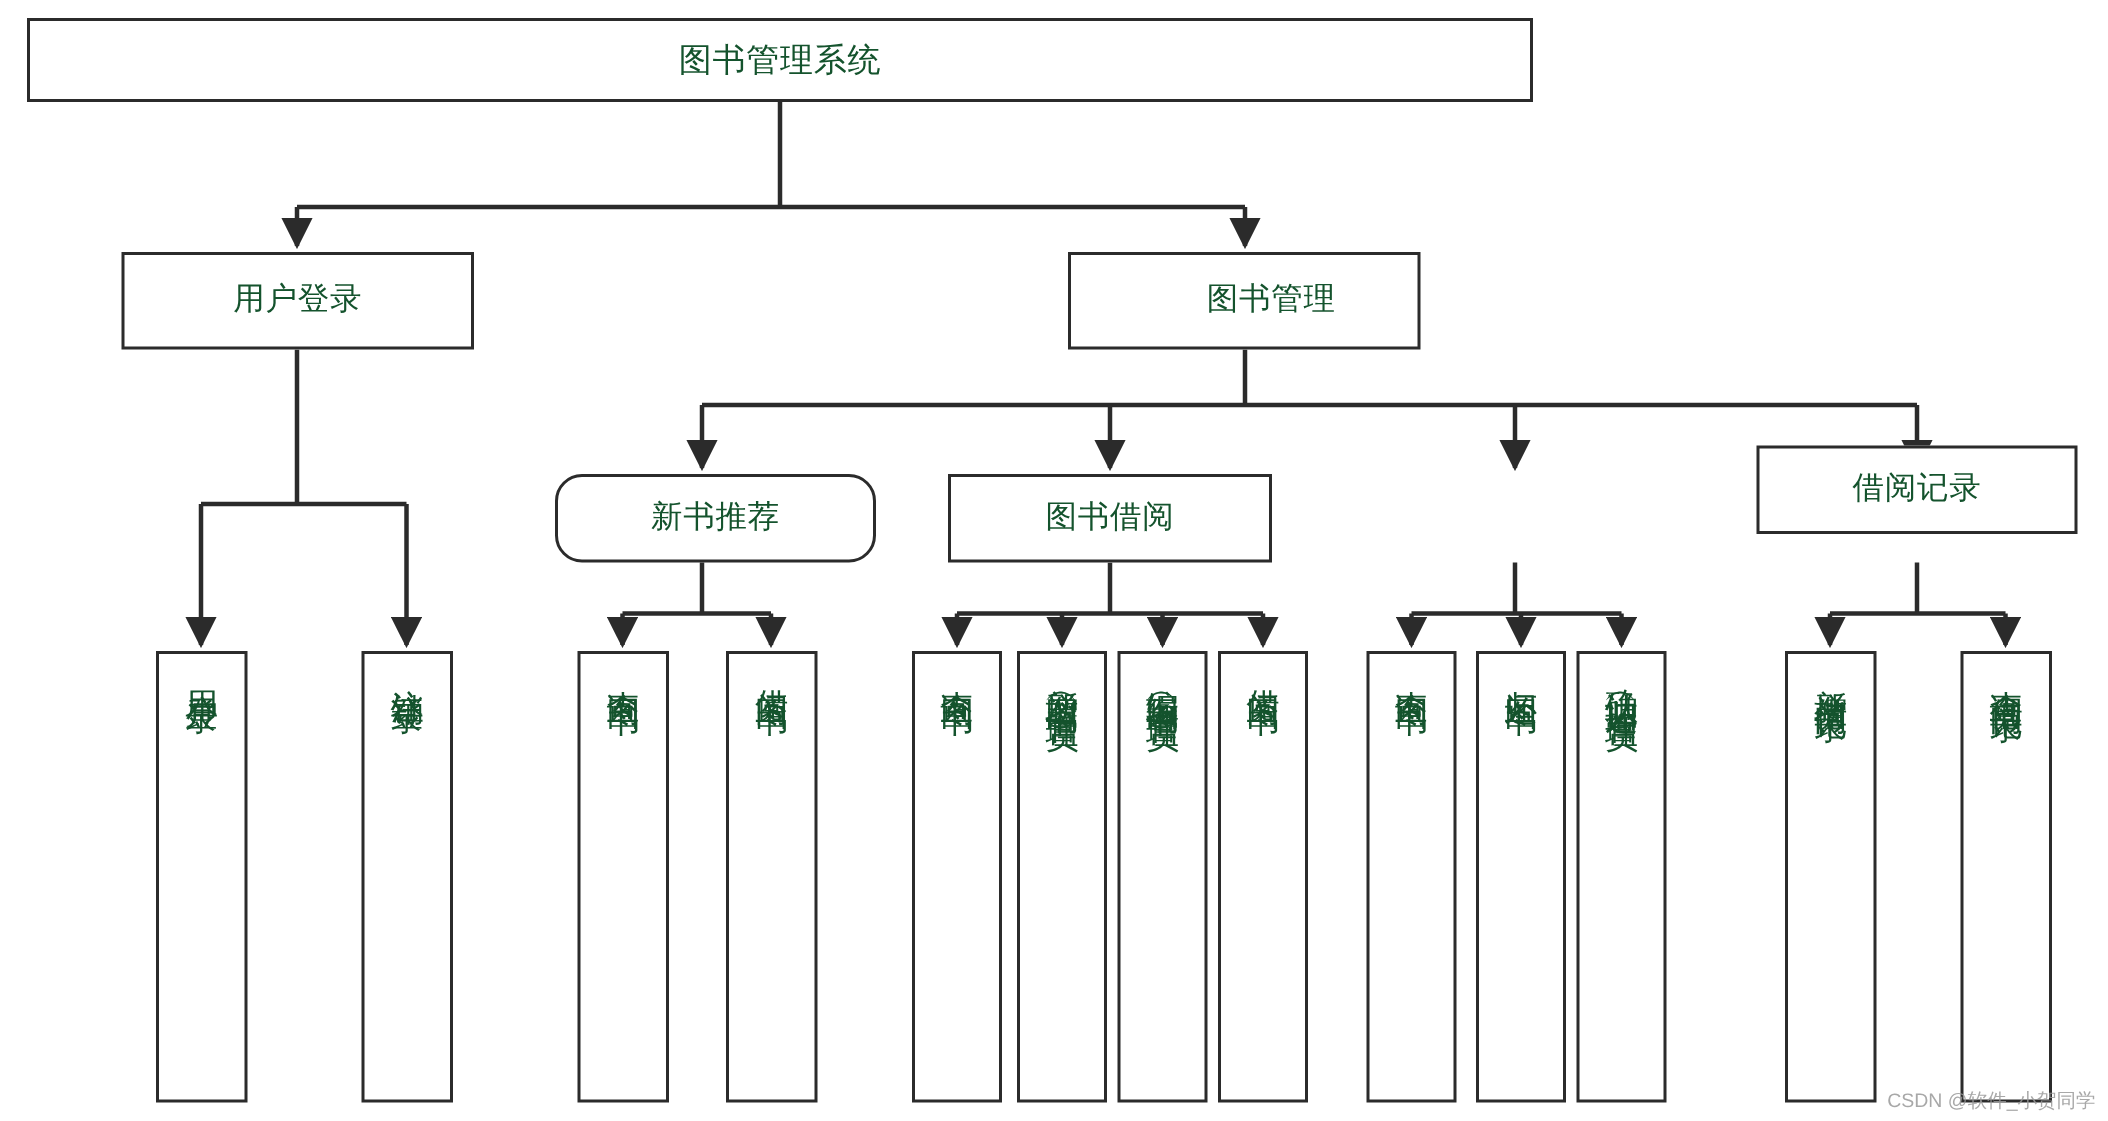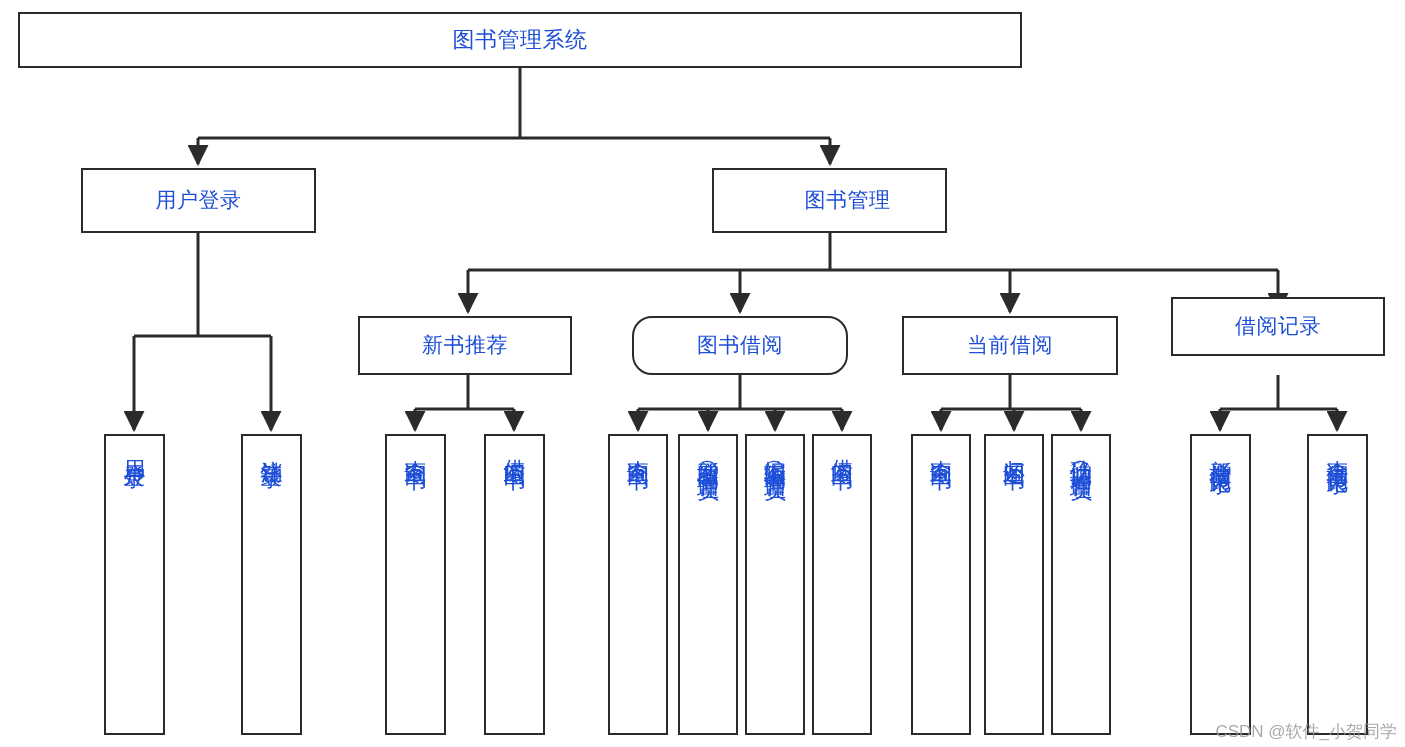--- a/index.html
+++ b/index.html
@@ -27,21 +27,21 @@
     height: 747px;
   }
   .node {
     position: absolute;
     box-sizing: border-box;
     background: #ffffff;
     border: 2px solid #2b2b2b;
     display: flex;
     align-items: center;
     justify-content: center;
-    color: #1d4ed8;
+    color: #14532d;
   }
   .node-label {
     display: block;
     text-align: center;
     line-height: 1.18;
     letter-spacing: 0.5px;
   }
   .node.horizontal .node-label {
     writing-mode: horizontal-tb;
     font-size: 21px;
@@ -56,21 +56,21 @@
     font-size: 22px;
     letter-spacing: 3px;
     line-height: 1;
   }
   .node.root .node-label { font-size: 22px; }
 
   #watermark {
     position: absolute;
     right: 8px;
     bottom: 4px;
-    font-size: 17px;
+    font-size: 13px;
     color: #9a9a9a;
     opacity: 0.85;
     white-space: nowrap;
     pointer-events: none;
     font-family: "Liberation Sans", "DejaVu Sans", sans-serif;
   }
 </style>
 </head>
 <body>
 
@@ -147,28 +147,25 @@
     <span class="node-label">图书管理系统</span>
   </div>
 
   <div class="node horizontal" style="left: 81px; top: 168px; width: 235px; height: 65px;">
     <span class="node-label">用户登录</span>
   </div>
   <div class="node horizontal" style="left: 712px; top: 168px; width: 235px; height: 65px; padding-left: 36px;">
     <span class="node-label">图书管理</span>
   </div>
 
-  <div class="node horizontal" style="left: 358px; top: 316px; width: 214px; height: 59px;">
+  <div class="node horizontal" style="left: 370px; top: 316px; width: 214px; height: 59px; border-radius: 18px;">
     <span class="node-label">新书推荐</span>
   </div>
-  <div class="node horizontal" style="left: 632px; top: 316px; width: 216px; height: 59px; border-radius: 20px;">
+  <div class="node horizontal" style="left: 632px; top: 316px; width: 216px; height: 59px;">
     <span class="node-label">图书借阅</span>
-  </div>
-  <div class="node horizontal" style="left: 902px; top: 316px; width: 216px; height: 59px;">
-    <span class="node-label">当前借阅</span>
   </div>
   <div class="node horizontal" style="left: 1171px; top: 297px; width: 214px; height: 59px;">
     <span class="node-label">借阅记录</span>
   </div>
 
   <div class="node vertical" style="left: 104px; top: 434px; width: 61px; height: 301px;">
     <span class="node-label">用户登录</span>
   </div>
   <div class="node vertical" style="left: 241px; top: 434px; width: 61px; height: 301px;">
     <span class="node-label">注销登录</span>

